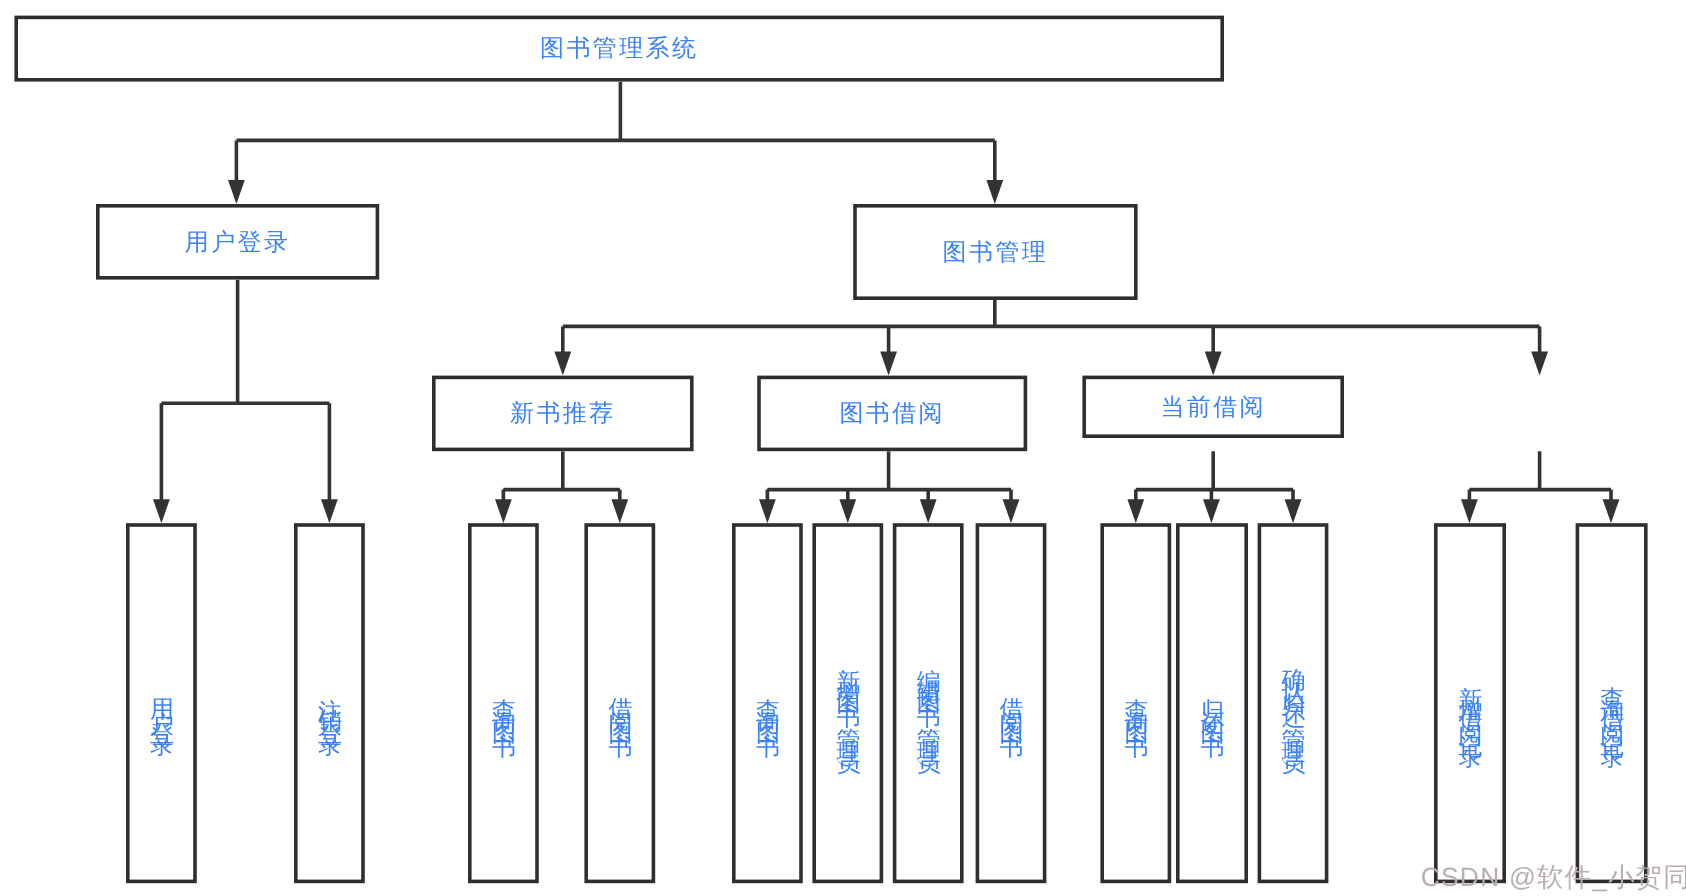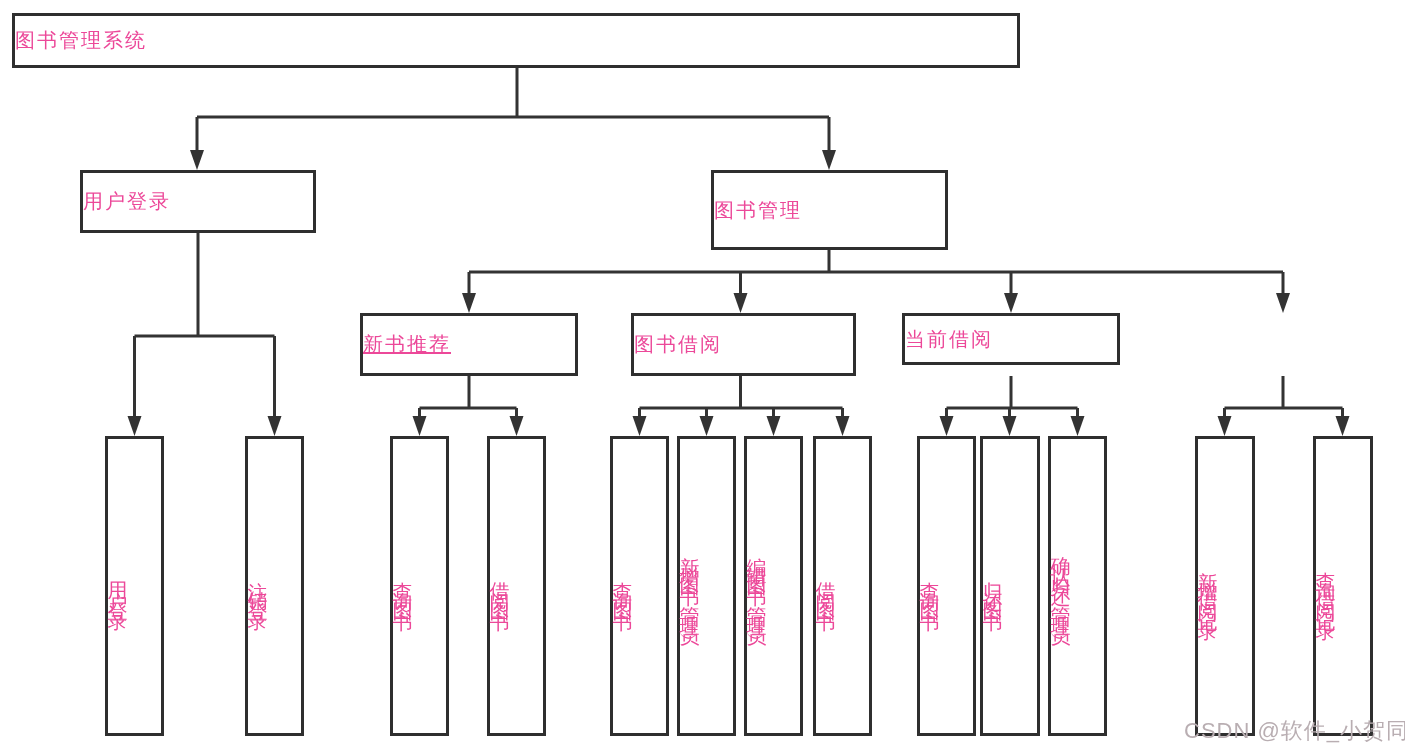--- a/index.html
+++ b/index.html
@@ -26,21 +26,22 @@
     fill: #333333;
     stroke: none;
   }
   .node {
     position: absolute;
     box-sizing: border-box;
     background: #ffffff;
     border: 3px solid #2f2f2f;
     display: flex;
     align-items: center;
-    color: #ec4899;
+    justify-content: center;
+    color: #3b82f6;
     z-index: 2;
   }
   .node.h span {
     font-size: 20px;
     letter-spacing: 2px;
     white-space: nowrap;
   }
   .node.v span {
     writing-mode: vertical-rl;
     text-orientation: mixed;
@@ -111,21 +112,21 @@
     <span>图书管理系统</span>
   </div>
 
   <div class="node h" style="left:80px; top:170px; width:236px; height:63px;">
     <span>用户登录</span>
   </div>
   <div class="node h" style="left:711px; top:170px; width:237px; height:80px;">
     <span>图书管理</span>
   </div>
 
-  <div class="node h" style="left:360px; top:313px; width:218px; height:63px;text-decoration:underline;">
+  <div class="node h" style="left:360px; top:313px; width:218px; height:63px;">
     <span>新书推荐</span>
   </div>
   <div class="node h" style="left:631px; top:313px; width:225px; height:63px;">
     <span>图书借阅</span>
   </div>
   <div class="node h" style="left:902px; top:313px; width:218px; height:52px;">
     <span>当前借阅</span>
   </div>
 
   <div class="node v" style="left:105px; top:436px; width:59px; height:300px;">

